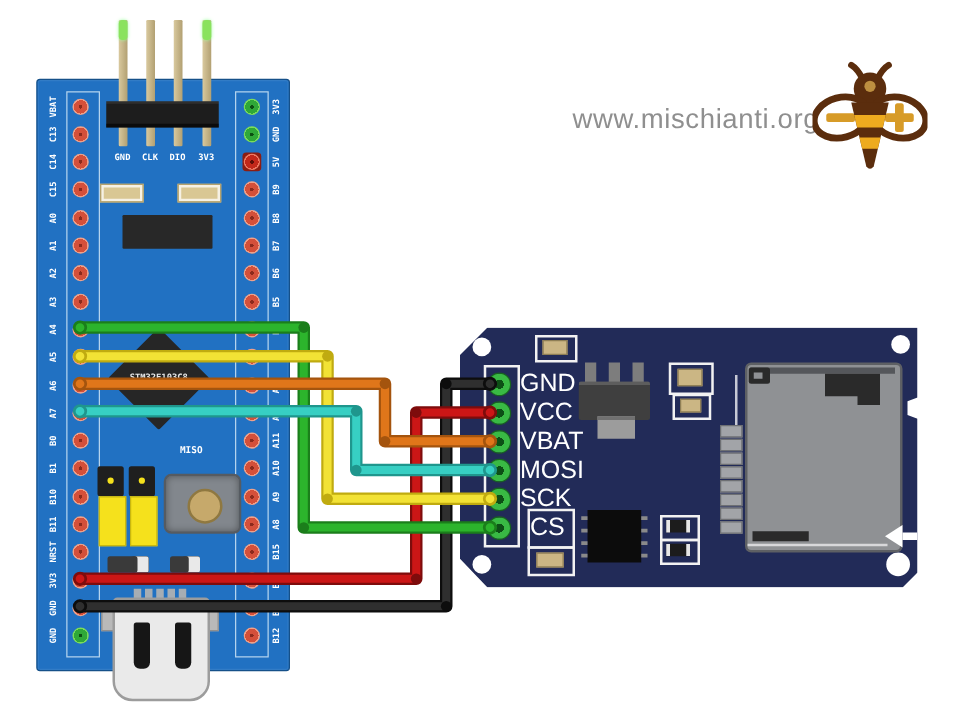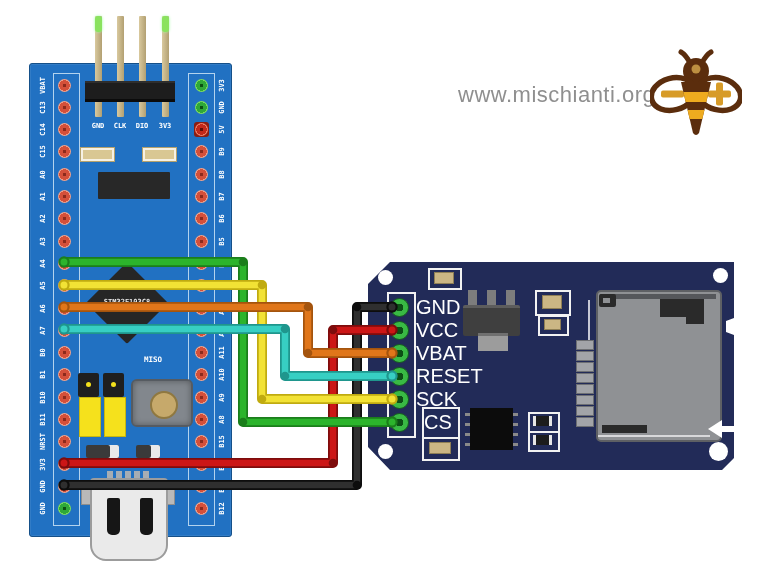--- a/index.html
+++ b/index.html
@@ -266,21 +266,21 @@
 
     <div class="sd-pinbox"></div>
     <div id="sd-pins">
         <div class="sd-pin" style="left: 22px; top: 35.5px;"></div>
         <div class="sdlabel" style="left: 48px; top: 34px;">GND</div>
         <div class="sd-pin" style="left: 22px; top: 58.5px;"></div>
         <div class="sdlabel" style="left: 48px; top: 57px;">VCC</div>
         <div class="sd-pin" style="left: 22px; top: 81.5px;"></div>
         <div class="sdlabel" style="left: 48px; top: 80px;">VBAT</div>
         <div class="sd-pin" style="left: 22px; top: 104.5px;"></div>
-        <div class="sdlabel" style="left: 48px; top: 103px;">RESET</div>
+        <div class="sdlabel" style="left: 48px; top: 103px;">MOSI</div>
         <div class="sd-pin" style="left: 22px; top: 127.5px;"></div>
         <div class="sdlabel" style="left: 48px; top: 126px;">SCK</div>
         <div class="sd-pin" style="left: 22px; top: 150.5px;"></div>
         <div class="sdlabel" style="left: 56px; top: 149px;">CS</div>
       </div>
 
     <div class="reg-leg" style="left:100px;"></div>
     <div class="reg-leg" style="left:119px;"></div>
     <div class="reg-leg" style="left:138px;"></div>
     <div class="reg-body"></div>

